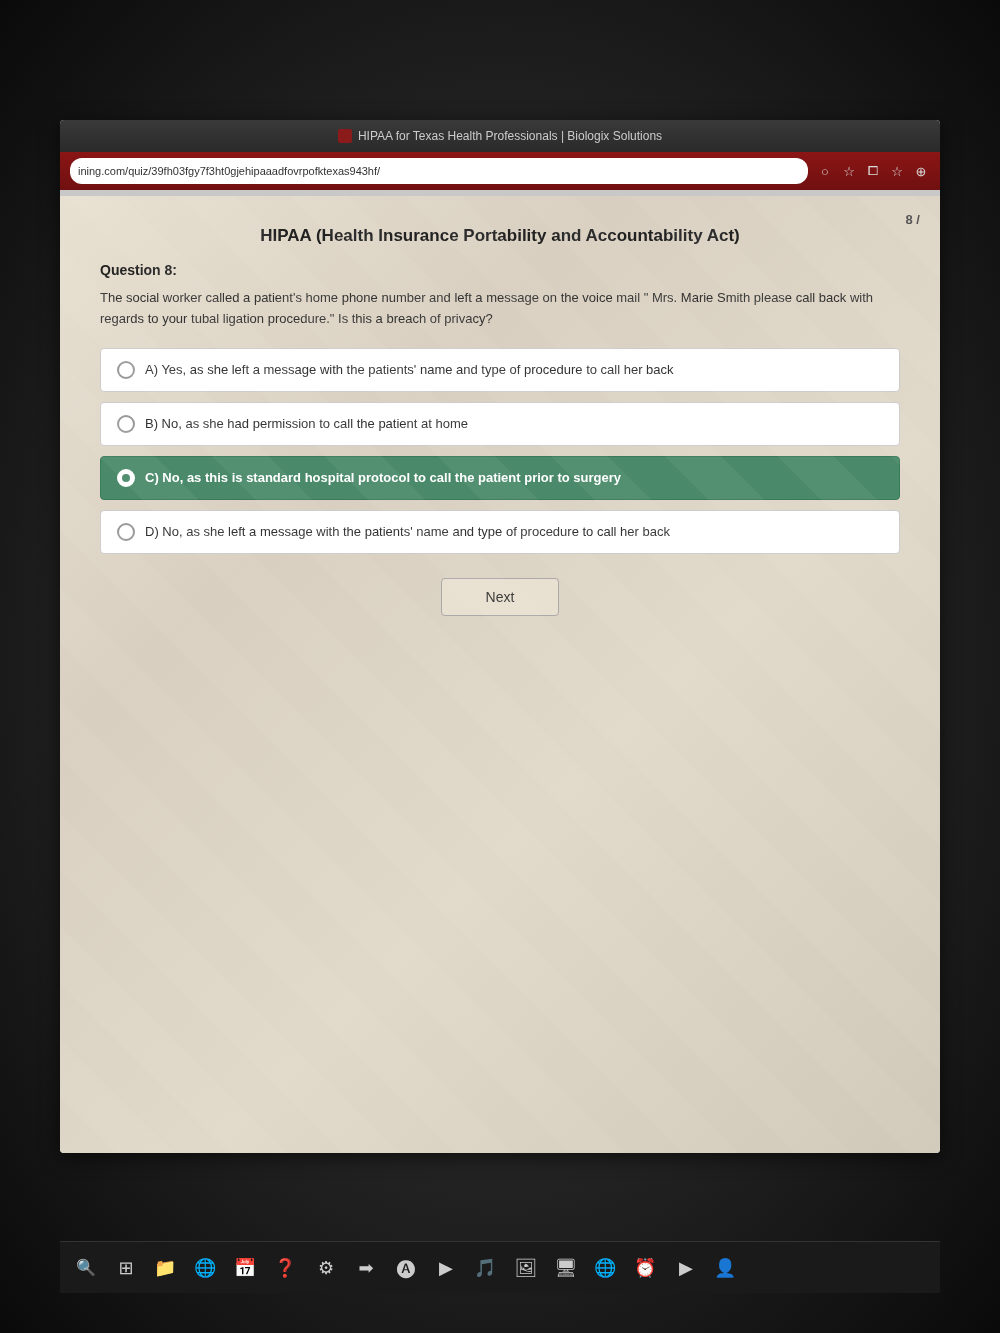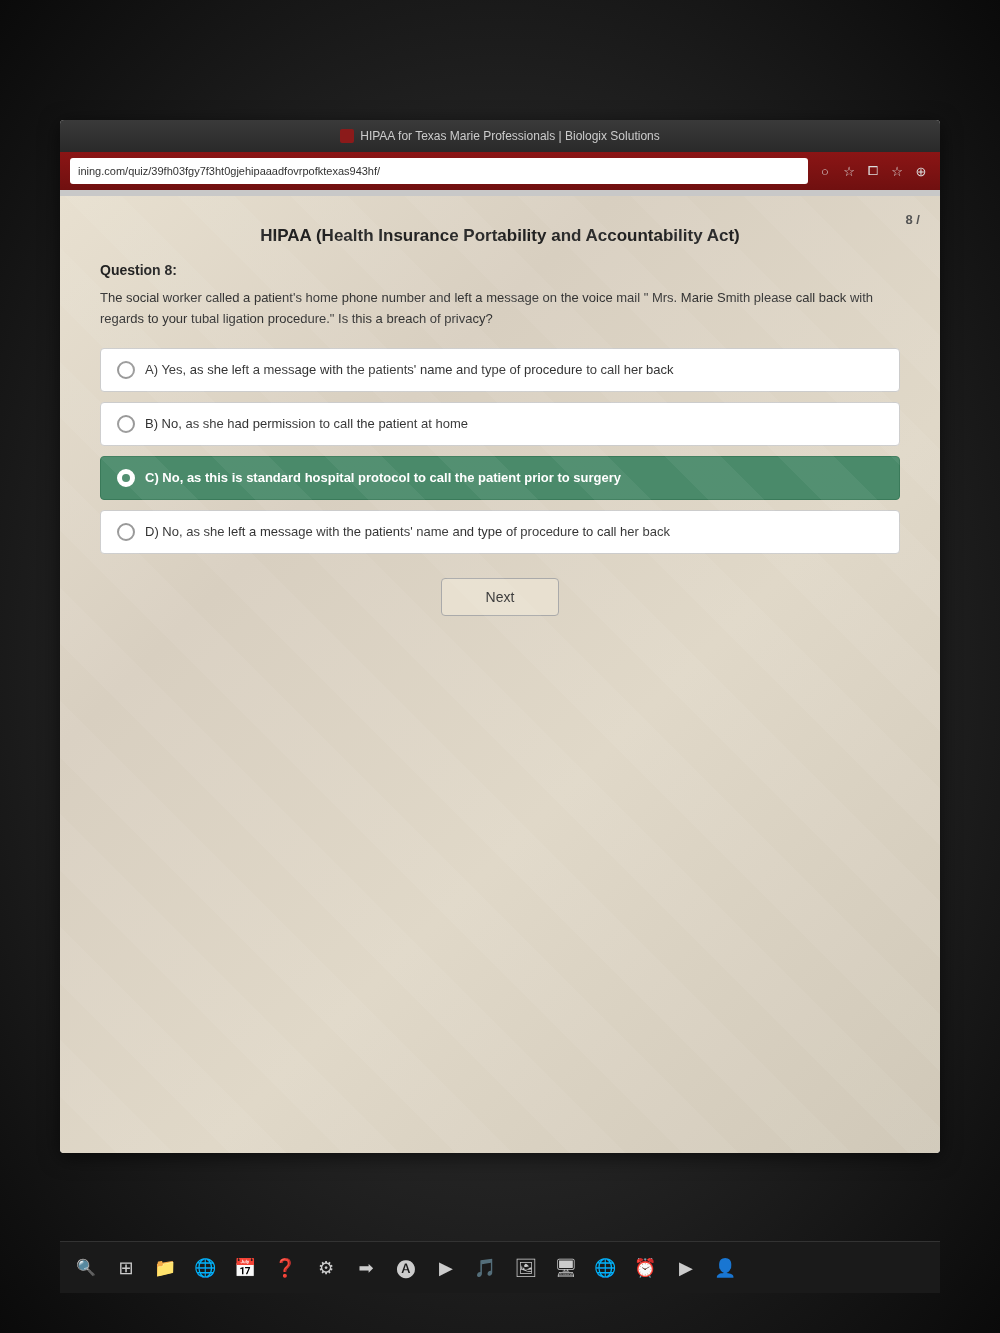--- a/index.html
+++ b/index.html
@@ -65,21 +65,21 @@
       display: flex;
       align-items: center;
       padding: 0 10px;
       gap: 8px;
     }
 
     .address-input {
       flex: 1;
       background: white;
       border: none;
-      border-radius: 3px;
+      border-radius: 12px;
       height: 26px;
       padding: 0 8px;
       font-size: 11px;
       color: #333;
       outline: none;
     }
 
     .addr-icons {
       display: flex;
       gap: 6px;
@@ -264,21 +264,21 @@
   </style>
 </head>
 <body>
 
 <div class="screen-bg"></div>
 
 <div class="browser-window">
 
   <div class="browser-titlebar">
     <span class="browser-tab-icon"></span>
-    <span class="browser-title">HIPAA for Texas Marie Professionals | Biologix Solutions</span>
+    <span class="browser-title">HIPAA for Texas Health Professionals | Biologix Solutions</span>
   </div>
 
   <div class="browser-addressbar">
     <input class="address-input" type="text" value="ining.com/quiz/39fh03fgy7f3ht0gjehipaaadfovrpofktexas943hf/" style="">
     <div class="addr-icons">
       <span class="addr-icon">○</span>
       <span class="addr-icon">☆</span>
       <span class="addr-icon">⧠</span>
       <span class="addr-icon">☆</span>
       <span class="addr-icon">⊕</span>

